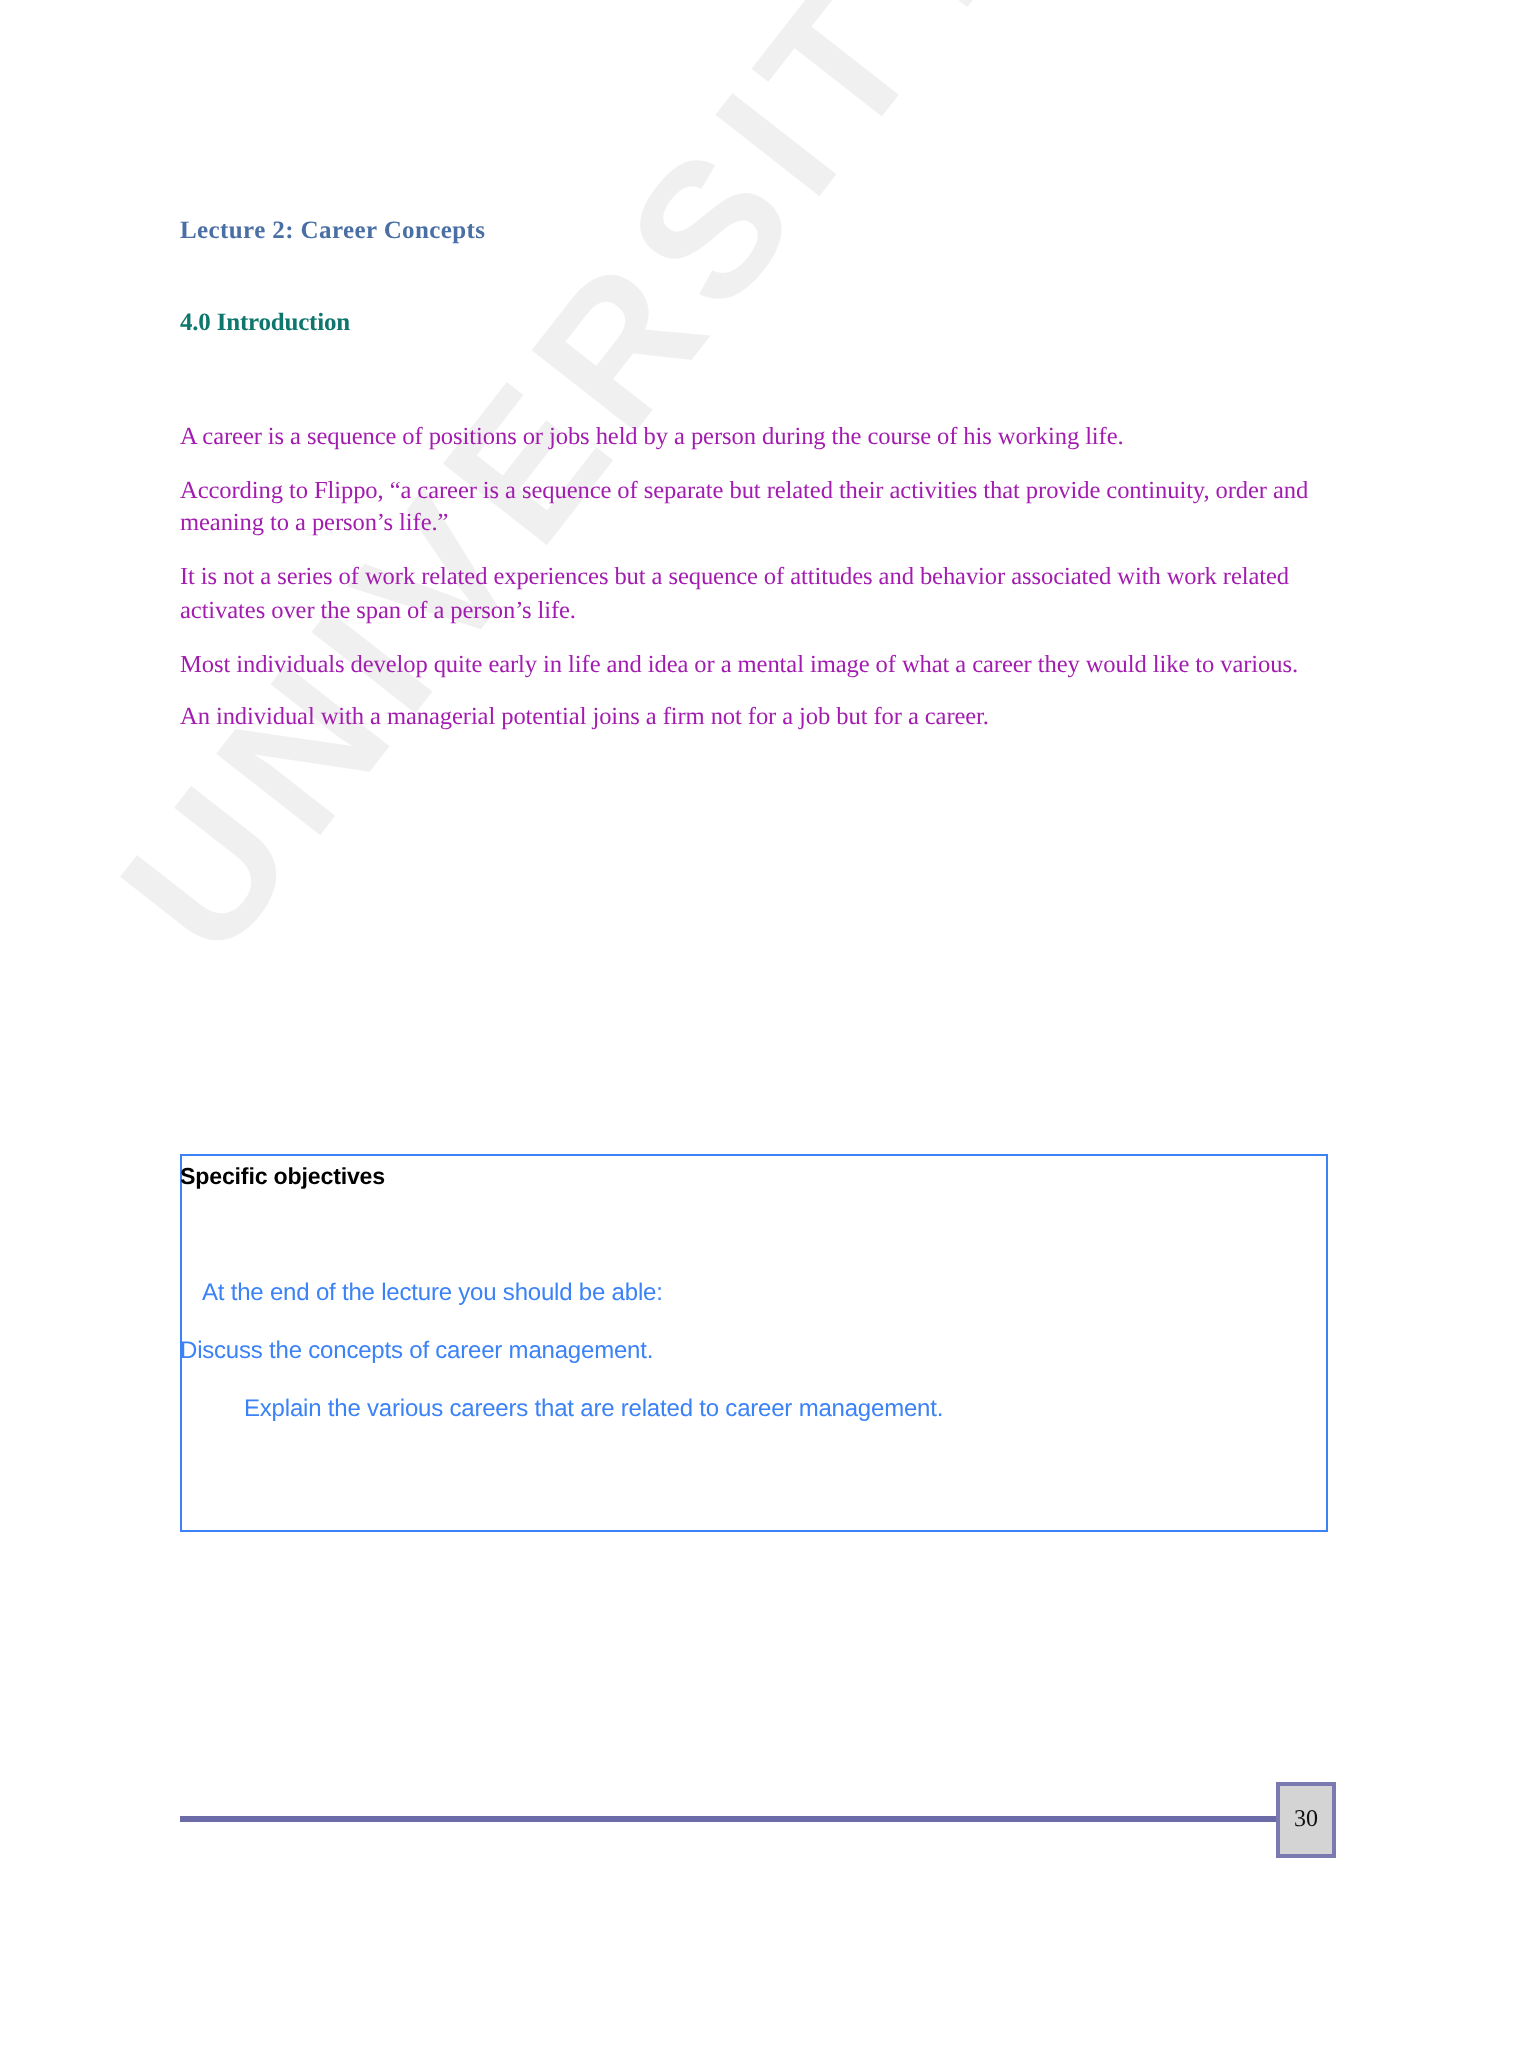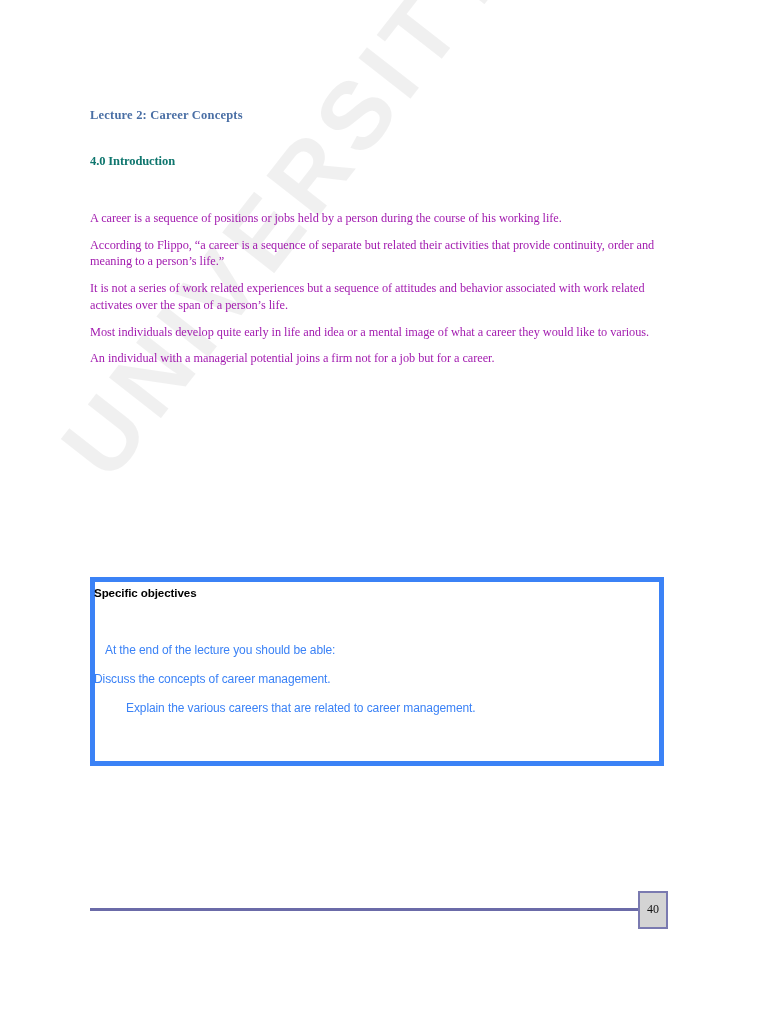--- a/index.html
+++ b/index.html
@@ -84,21 +84,21 @@
     letter-spacing: -0.05px;
   }
 
   
   #objectives-box {
     position: absolute;
     left: 90px;
     top: 577px;
     width: 574px;
     height: 189px;
-    border: 5px solid #3b82f6;
+    border: 1px solid #3b82f6;
     box-sizing: border-box;
     background: transparent;
   }
   #objectives-title {
     position: absolute;
     left: -1px;
     top: 4px;
     font-family: "Liberation Sans", "DejaVu Sans", sans-serif;
     font-size: 11.6px;
     font-weight: 700;
@@ -170,16 +170,16 @@
   <div id="objectives-box">
     <div id="objectives-title">Specific objectives</div>
     <div class="objective-line" id="objective-line-0">At the end of the lecture you should be able:</div>
     <div class="objective-line" id="objective-line-1">Discuss the concepts of career management.</div>
     <div class="objective-line" id="objective-line-2">Explain the various careers that are related to career management.</div>
   </div>
 
   <div id="footer-rule"></div>
 
   <div id="page-number-box">
-    <div id="page-number-value">40</div>
+    <div id="page-number-value">30</div>
   </div>
 
 </div>
 
 </body></html>

